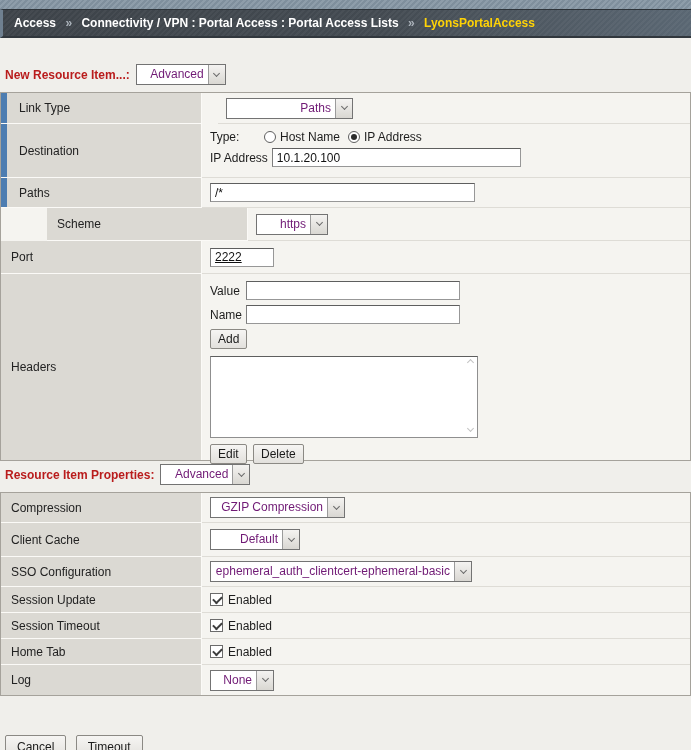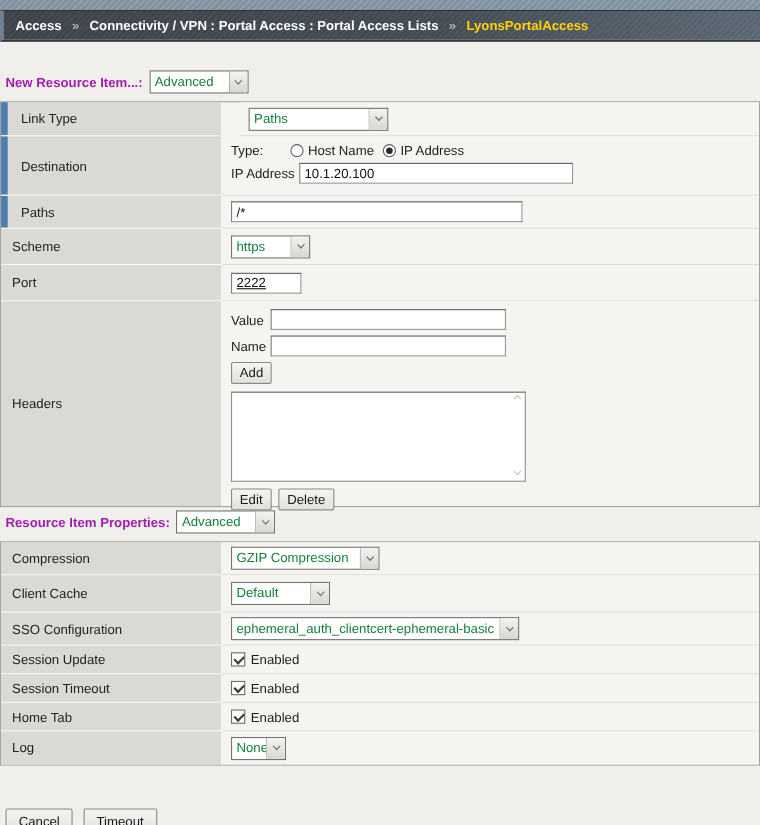--- a/index.html
+++ b/index.html
@@ -32,28 +32,28 @@
     content:""; position:absolute; inset:0;
     background-image: repeating-linear-gradient(135deg, rgba(255,255,255,.04) 0 2px, transparent 2px 4px);
     pointer-events:none;
   }
   .bc-section, .bc-path { color:#ffffff; font-weight:bold; }
   .bc-sep { color:#a9b1b9; font-weight:bold; padding:0 6px; font-size:12px; }
   .bc-current { color:#ffd200; font-weight:bold; }
   
   .section-heading { margin: 26px 0 7px 5px; display:flex; align-items:center; }
   .section-heading.second { margin-top: 3px; }
-  .heading-label { font-weight: bold; color:#a21caf; margin-right: 6px; }
+  .heading-label { font-weight: bold; color:#b91c1c; margin-right: 6px; }
   
   .sel {
     display:inline-flex; align-items:stretch;
     border:1px solid #737373; background:#fff; height:21px;
     vertical-align: middle;
   }
-  .sel-text { flex:1; padding:0 4px; line-height:19px; white-space:nowrap; overflow:hidden; color:#15803d; }
+  .sel-text { flex:1; padding:0 4px; line-height:19px; white-space:nowrap; overflow:hidden; color:#701a75;text-align:right; }
   .sel-btn {
     width:17px; flex:0 0 17px;
     background: linear-gradient(#f4f3f1,#d9d7d2);
     border-left:1px solid #9b9b9b; border-radius:0 1px 1px 0;
     display:flex; align-items:center; justify-content:center;
   }
   .chevron {
     display:inline-block; width:5px; height:5px;
     border-right:1.4px solid #6b6b6b; border-bottom:1.4px solid #6b6b6b;
     transform: rotate(45deg); margin-top:-3px;
@@ -75,21 +75,21 @@
     flex:1; background:#f5f4f0;
     border-bottom:1px solid #dedcd6;
     padding:4px 8px; display:flex; align-items:center;
   }
   .cc.block { display:block; }
   .frow:last-child .cl, .frow:last-child .cc { border-bottom:none; }
   
   .h-link   { height:31px;gap:16px; }
   .h-dest   { height:54px; }
   .h-paths  { height:30px; }
-  .h-scheme { height:33px; }
+  .h-scheme { height:33px;margin-left:46px; }
   .h-port   { height:33px; }
   .h-headers{ height:186px; }
   .h-comp   { height:30px; }
   .h-cache  { height:34px; }
   .h-sso    { height:30px; }
   .h-check  { height:26px; }
   .h-log    { height:30px; }
   
   .ti {
     height:19px; background:#fff;
@@ -325,21 +325,21 @@
     <div class="cl">Home Tab</div>
     <div class="cc">
       <span class="cb checked"></span>
       <span>Enabled</span>
     </div>
   </div>
 
   <div class="frow h-log">
     <div class="cl">Log</div>
     <div class="cc">
-      <span class="sel" style="width:50px">
+      <span class="sel" style="width:64px">
         <span class="sel-text">None</span>
         <span class="sel-btn">
             <i class="chevron"></i>
           </span>
       </span>
     </div>
   </div>
 
 </div>
 

